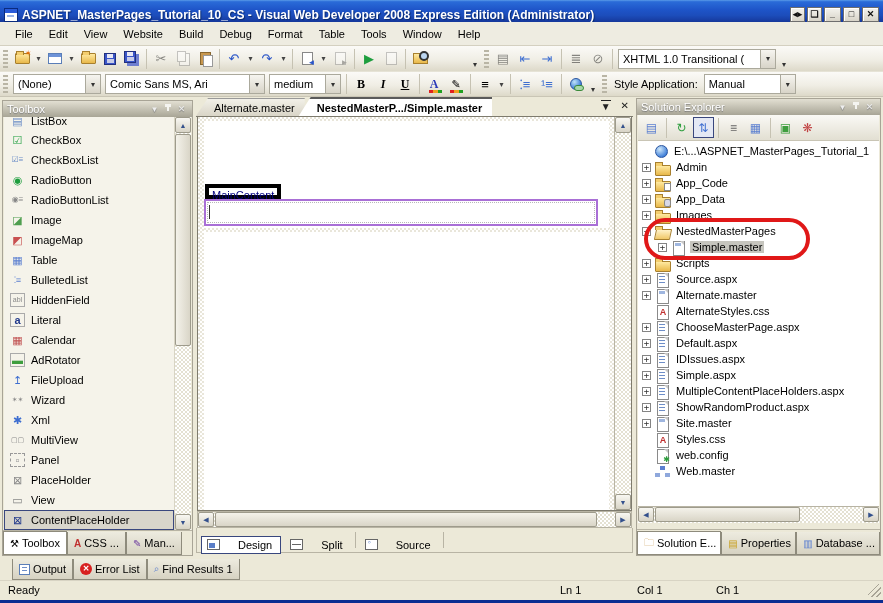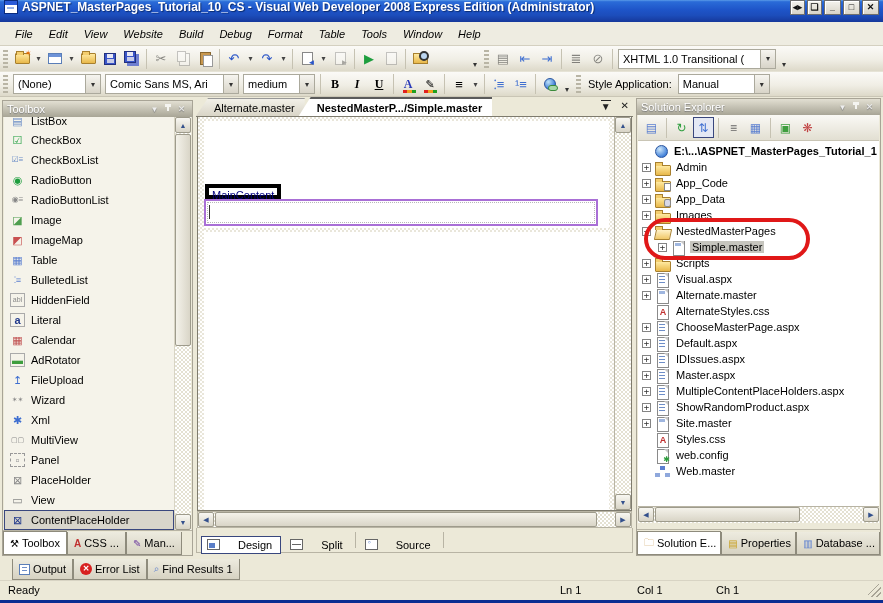--- a/index.html
+++ b/index.html
@@ -4,34 +4,34 @@
 <style>
   * { margin:0; padding:0; box-sizing:border-box; }
   html,body { background:#9AA5B8; }
   body { font-family:"Liberation Sans", sans-serif; font-size:11px; color:#000; }
   #win { position:relative; width:883px; height:603px; background:#ECE9D8; overflow:hidden;
          border-bottom:3px solid #0B2D91; }
 
   
   .titlebar { position:absolute; left:0; top:0; width:883px; height:22px;
     background:linear-gradient(180deg,#5A9BE8 0%,#2A6BD8 8%,#1E54C8 45%,#1C4DBB 70%,#16389B 100%);
-    display:flex; align-items:flex-start; padding:0 4px; color:#fff; }
+    display:flex; align-items:flex-end; padding:0 4px; color:#fff; }
   .appicon { width:14px; height:14px; background:#fff; border:1px solid #0A2B7E; margin-right:4px; position:relative; }
   .appicon::before { content:""; position:absolute; left:0; top:0; right:0; height:4px; background:#2A5BD8; }
   .appicon::after { content:""; position:absolute; left:2px; top:6px; width:7px; height:2px; background:#9AB4E8; }
   .titletext { font-weight:bold; font-size:12px; text-shadow:1px 1px 1px #0A2B6E; white-space:nowrap; overflow:hidden; flex:1; }
   .winbtns { display:flex; gap:2px; }
   .wbtn { width:17px; height:15px; background:linear-gradient(180deg,#F4F3EE,#D8D4C8); border:1px solid #6E6E6E;
     box-shadow:inset 1px 1px 0 #fff; font-size:9px; line-height:13px; text-align:center; color:#111; font-weight:bold; }
   .wbtn.small { width:15px; }
 
   
   .menubar { position:absolute; left:0; top:22px; width:883px; height:24px; background:#EEECE1;
     border-bottom:1px solid #D4D0C0; display:flex; align-items:center; padding-left:8px; gap:2px; }
-  .menuitem { padding:3px 7px;font-style:italic; }
+  .menuitem { padding:3px 7px; }
 
   
   .tbrow { position:absolute; left:0; width:883px; background:linear-gradient(180deg,#FBFAF7 0%,#F0EEE5 55%,#DDD9C9 100%);
     display:flex; align-items:center; }
   #tb1 { top:46px; height:26px; border-bottom:1px solid #E6E3D6; }
   #tb2 { top:72px; height:25px; border-bottom:1px solid #C9C5B5; }
   .grip { width:5px; height:18px; margin:0 3px;
     background:repeating-linear-gradient(180deg,#B9B5A5 0 2px,transparent 2px 4px); }
   .tbtn { min-width:22px; height:22px; display:flex; align-items:center; justify-content:center;
     border:1px solid transparent; font-size:13px; position:relative; }
@@ -144,21 +144,21 @@
 
   
   #solexp { left:636px; top:98px; width:245px; height:458px; }
   .setoolbar { position:absolute; left:1px; right:1px; top:16px; height:26px;
     background:linear-gradient(180deg,#FAF9F5,#E2DFD2); border-bottom:1px solid #C9C5B5; display:flex; align-items:center; padding-left:3px; gap:1px; }
   .sebtn { width:21px; height:21px; display:flex; align-items:center; justify-content:center; font-size:12px; border:1px solid transparent; }
   .sebtn.pressed { border-color:#39477E; background:#E4E8F4; }
   .setree { position:absolute; left:1px; right:1px; top:42px; bottom:49px; background:#fff; overflow:hidden; }
   .trow { height:16px; display:flex; align-items:center; gap:4px; padding-left:4px; white-space:nowrap; }
   .trow .tlabel { padding:0 2px; overflow:hidden; text-overflow:clip; }
-  .trow.bold .tlabel { font-weight:bold; }
+  .trow.bold .tlabel { font-weight:normal; }
   .trow.sel .tlabel { background:#C6C5BE; }
   .ind1 { padding-left:20px; }
   .exp { width:9px; height:9px; min-width:9px; border:1px solid #848484; background:#fff; font-size:9px; line-height:7px;
     text-align:center; color:#333; font-family:"DejaVu Sans Mono", monospace; }
   .fico { width:15px; height:13px; min-width:15px; position:relative; }
   .f-root { border-radius:50%; width:13px; height:13px; min-width:13px; background:radial-gradient(circle at 35% 30%,#CFE8FA,#3E7ED8 75%); border:1px solid #2A55A0; }
   .f-folder::before { content:""; position:absolute; left:0; top:4px; width:14px; height:9px; background:linear-gradient(180deg,#FFE9A0,#E8B84A); border:1px solid #A8802E; border-radius:1px; }
   .f-folder::after { content:""; position:absolute; left:0; top:1px; width:6px; height:3px; background:#F4CE6E; border:1px solid #A8802E; border-bottom:none; }
   .f-open::before { transform:skewX(-12deg); background:linear-gradient(180deg,#FFF2C8,#F0C868); }
   .f-code .ovl, .f-data .ovl { position:absolute; right:-1px; bottom:-1px; width:7px; height:8px; background:#fff; border:1px solid #888; z-index:2; }
@@ -306,21 +306,21 @@
     </span>
     <span class="overflow">▾</span>
   </div>
 
   <div class="tbrow" id="tb2">
     <span class="grip"></span>
     <span class="combo" style="width:88px">
       <span>(None)</span>
       <span class="carr">▾</span>
     </span>
-    <span class="combo" style="width:134px">
+    <span class="combo" style="width:160px">
       <span>Comic Sans MS, Ari</span>
       <span class="carr">▾</span>
     </span>
     <span class="combo" style="width:72px">
       <span>medium</span>
       <span class="carr">▾</span>
     </span>
     <span class="tsep"></span>
     <span class="tbtn lblbtn">B</span>
     <span class="tbtn lblbtn" style="font-style:italic">I</span>
@@ -580,21 +580,21 @@
       <div class="trow">
           <span class="exp">+</span>
           <span class="fico f-folder"></span>
           <span class="tlabel">Scripts</span>
         </div>
       <div class="trow">
           <span class="exp">+</span>
           <span class="fico f-page f-aspx">
             <span class="ovl"></span>
           </span>
-          <span class="tlabel">Visual.aspx</span>
+          <span class="tlabel">Source.aspx</span>
         </div>
       <div class="trow">
           <span class="exp">+</span>
           <span class="fico f-page f-master">
             <span class="ovl"></span>
           </span>
           <span class="tlabel">Alternate.master</span>
         </div>
       <div class="trow">
           <span class="exp" style="visibility: hidden;"></span>
@@ -620,21 +620,21 @@
           <span class="fico f-page f-aspx">
             <span class="ovl"></span>
           </span>
           <span class="tlabel">IDIssues.aspx</span>
         </div>
       <div class="trow">
           <span class="exp">+</span>
           <span class="fico f-page f-aspx">
             <span class="ovl"></span>
           </span>
-          <span class="tlabel">Master.aspx</span>
+          <span class="tlabel">Simple.aspx</span>
         </div>
       <div class="trow">
           <span class="exp">+</span>
           <span class="fico f-page f-aspx">
             <span class="ovl"></span>
           </span>
           <span class="tlabel">MultipleContentPlaceHolders.aspx</span>
         </div>
       <div class="trow">
           <span class="exp">+</span>

